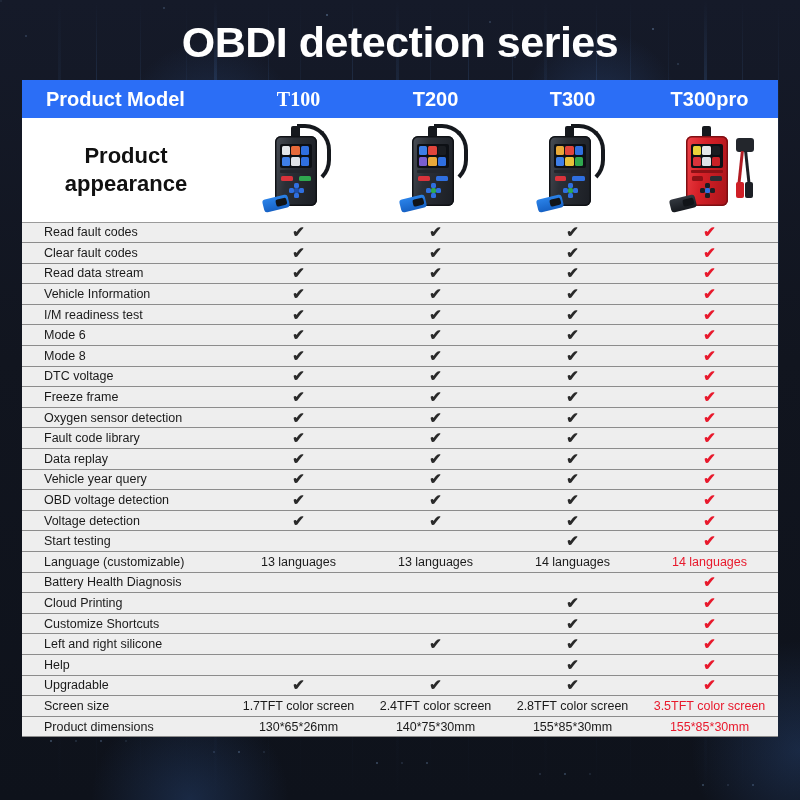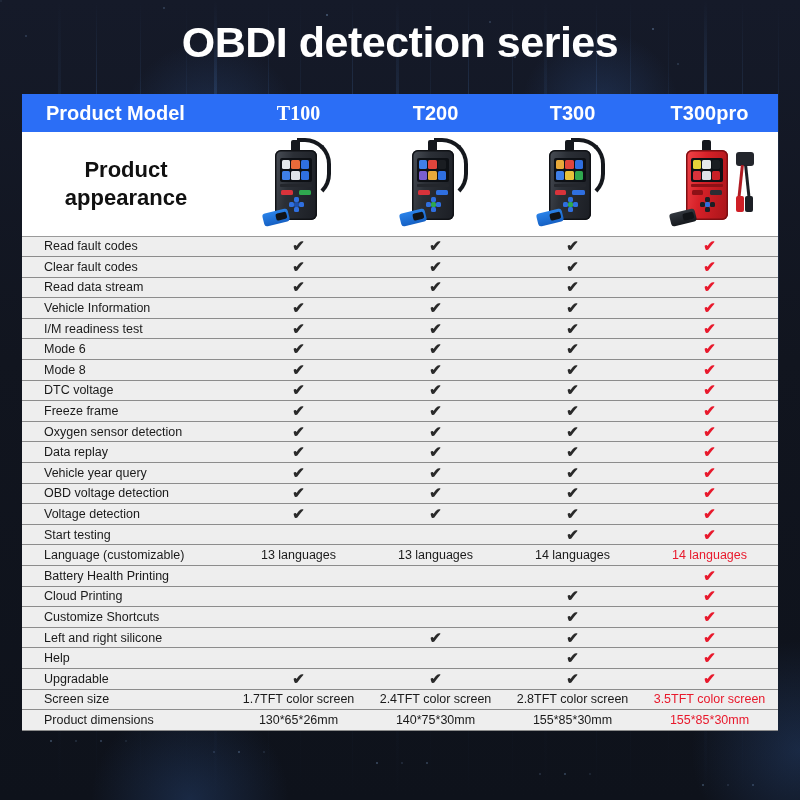--- a/index.html
+++ b/index.html
@@ -53,21 +53,21 @@
     font-weight: bold;
     letter-spacing: -0.5px;
     z-index: 3;
     font-family: "Liberation Sans", sans-serif;
   }
 
   
   #table-wrap {
     position: absolute;
     left: 22px;
-    top: 94px;
+    top: 80px;
     width: 756px;
     z-index: 3;
     background: #84cc16;
   }
 
   table.cmp {
     width: 100%;
     border-collapse: collapse;
     table-layout: fixed;
   }
@@ -524,20 +524,27 @@
           <td><span class="chk red">✔</span></td>
         </tr>
         <tr class="frow">
           <td class="feat">Oxygen sensor detection</td>
           <td><span class="chk">✔</span></td>
           <td><span class="chk">✔</span></td>
           <td><span class="chk">✔</span></td>
           <td><span class="chk red">✔</span></td>
         </tr>
         <tr class="frow">
+          <td class="feat">Fault code library</td>
+          <td><span class="chk">✔</span></td>
+          <td><span class="chk">✔</span></td>
+          <td><span class="chk">✔</span></td>
+          <td><span class="chk red">✔</span></td>
+        </tr>
+        <tr class="frow">
           <td class="feat">Data replay</td>
           <td><span class="chk">✔</span></td>
           <td><span class="chk">✔</span></td>
           <td><span class="chk">✔</span></td>
           <td><span class="chk red">✔</span></td>
         </tr>
         <tr class="frow">
           <td class="feat">Vehicle year query</td>
           <td><span class="chk">✔</span></td>
           <td><span class="chk">✔</span></td>
@@ -566,21 +573,21 @@
           <td><span class="chk red">✔</span></td>
         </tr>
         <tr class="frow">
           <td class="feat">Language (customizable)</td>
           <td><span class="val">13 languages</span></td>
           <td><span class="val">13 languages</span></td>
           <td><span class="val">14 languages</span></td>
           <td><span class="val red">14 languages</span></td>
         </tr>
         <tr class="frow">
-          <td class="feat">Battery Health Printing</td>
+          <td class="feat">Battery Health Diagnosis</td>
           <td></td>
           <td></td>
           <td></td>
           <td><span class="chk red">✔</span></td>
         </tr>
         <tr class="frow">
           <td class="feat">Cloud Printing</td>
           <td></td>
           <td></td>
           <td><span class="chk">✔</span></td>

